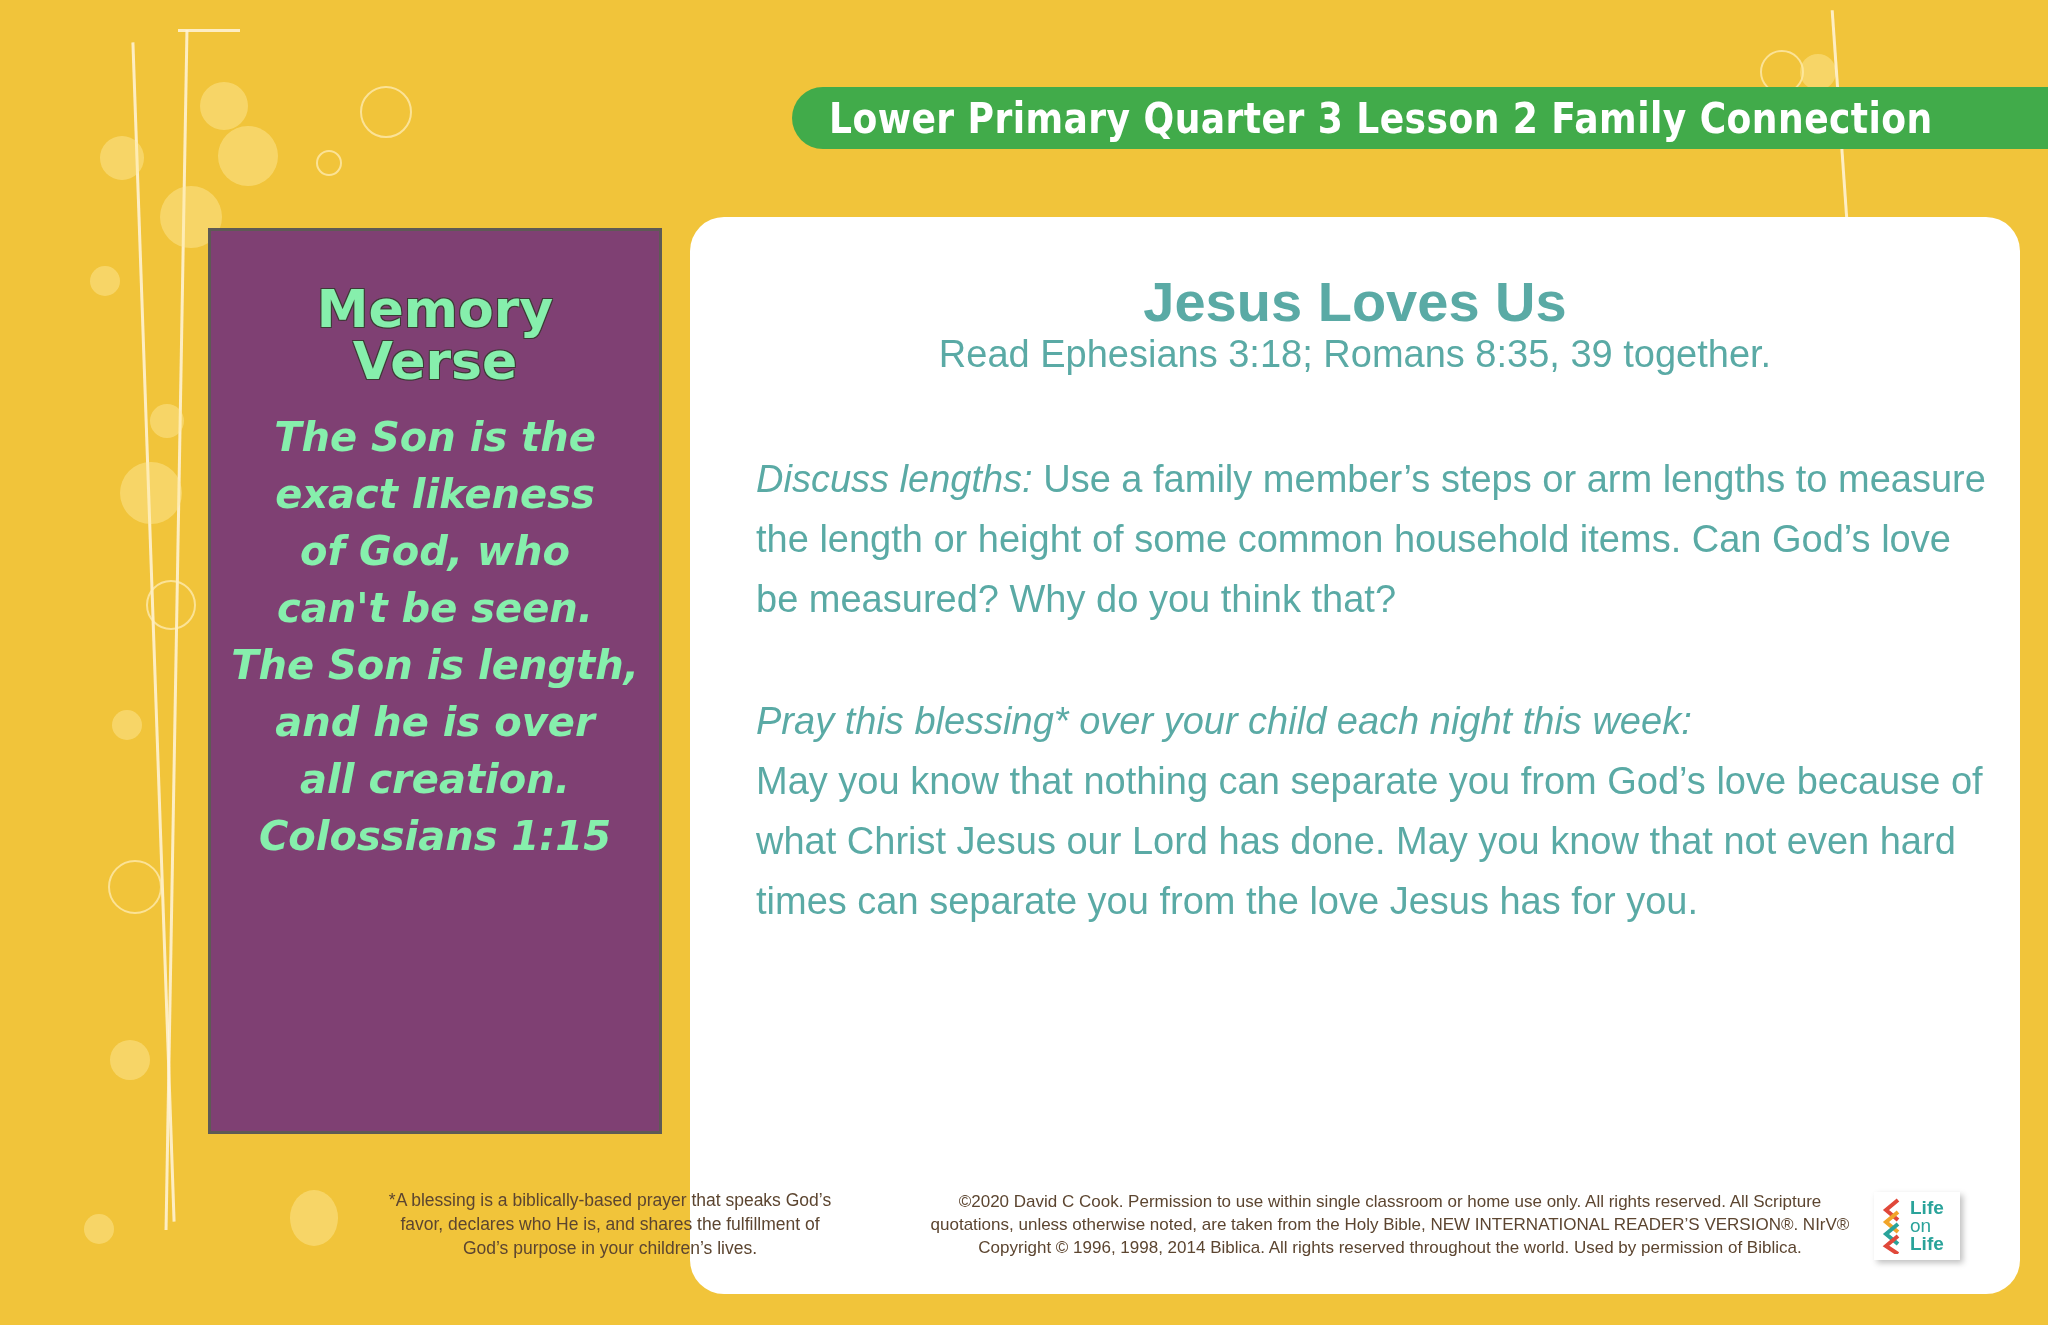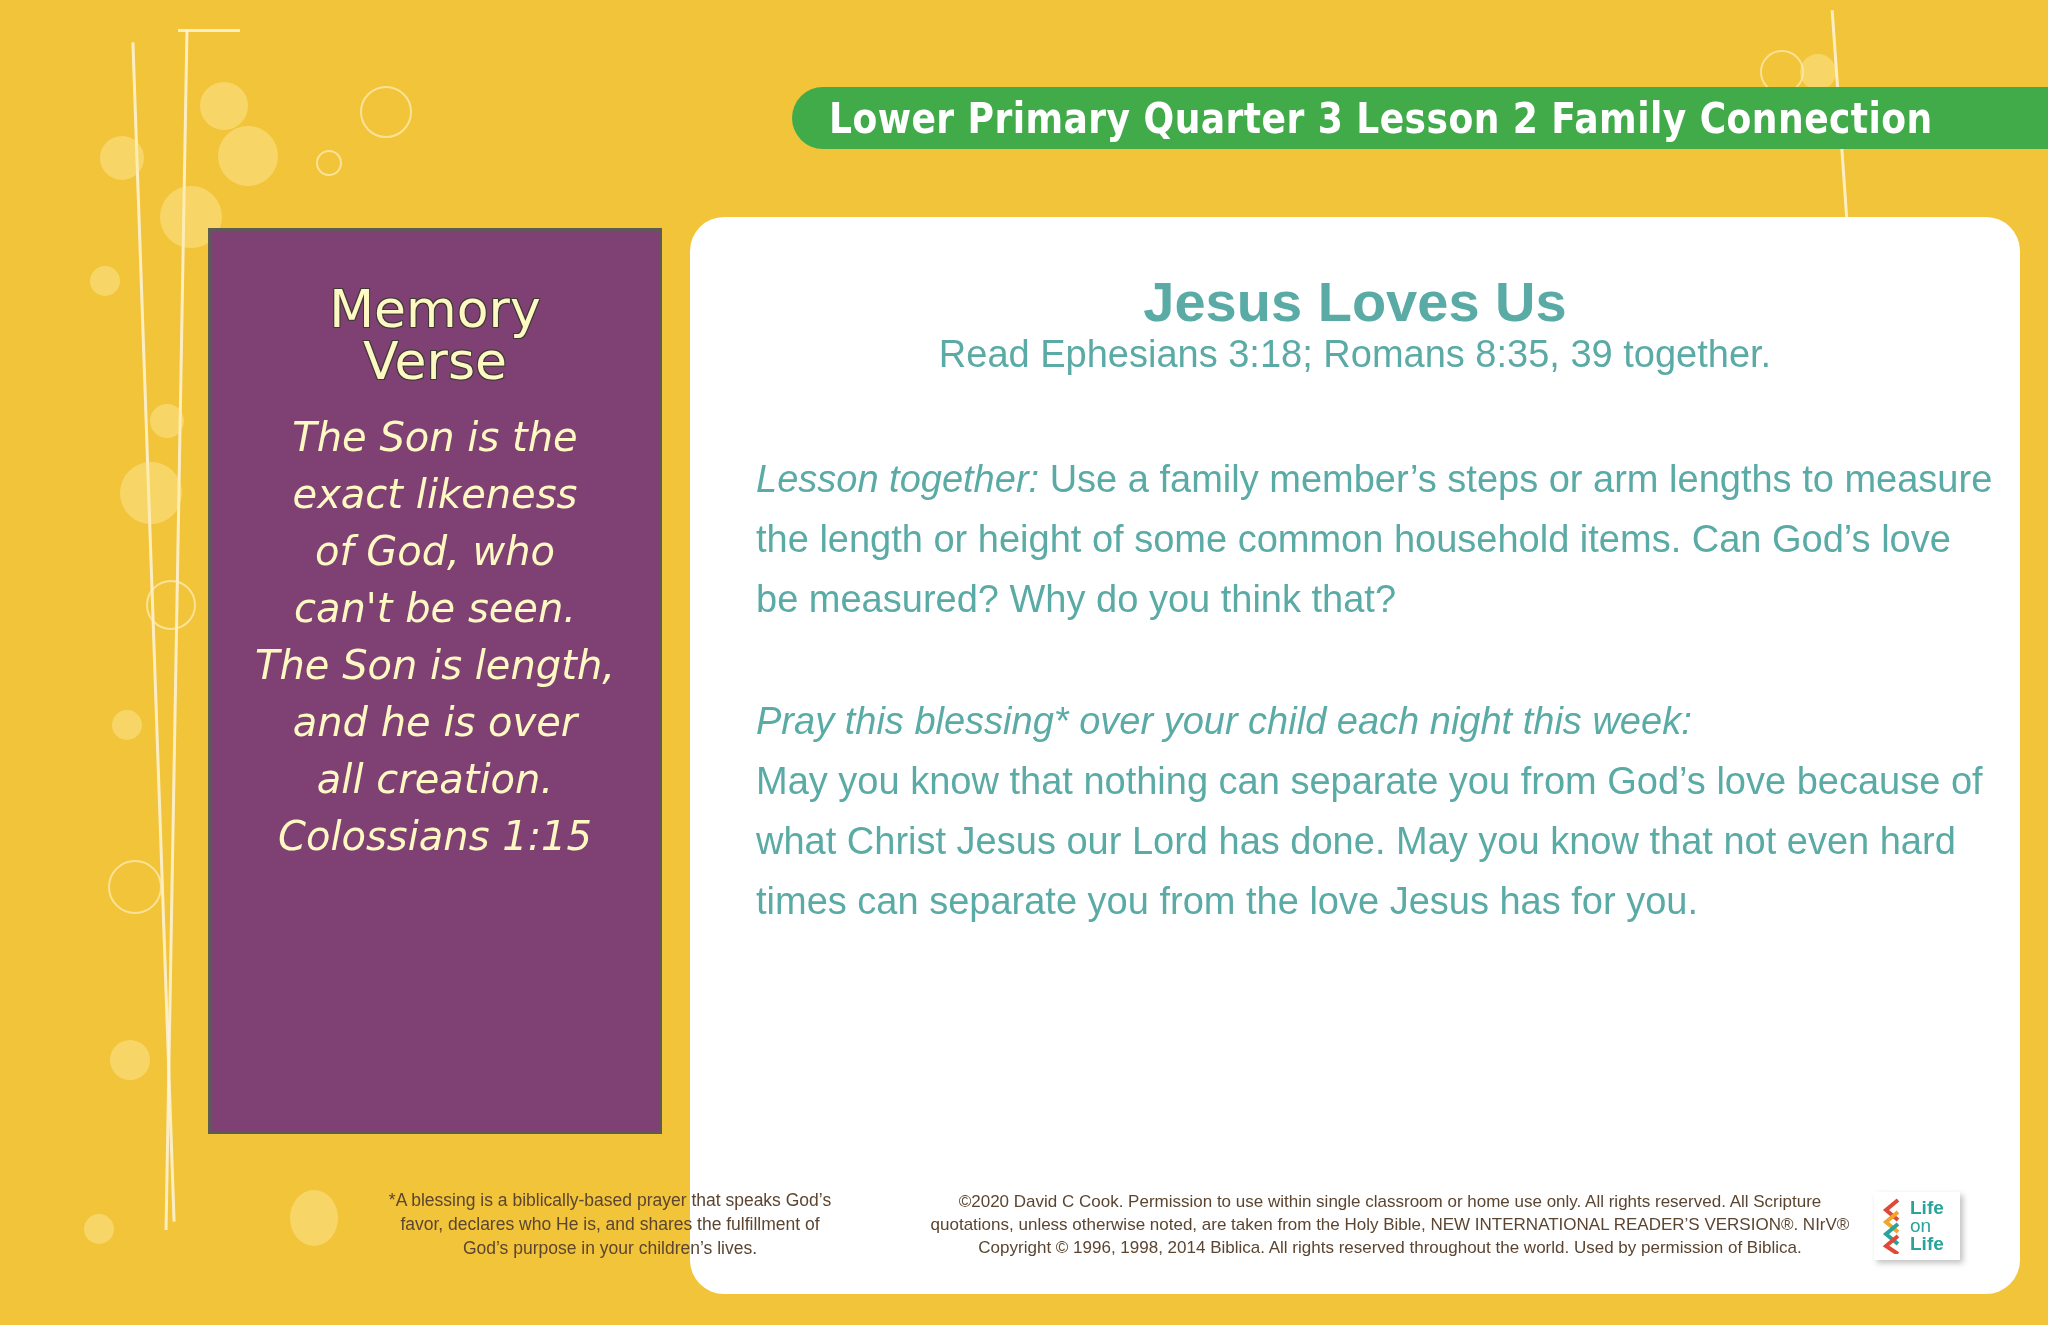--- a/index.html
+++ b/index.html
@@ -20,21 +20,21 @@
   }
   .title-banner span {
     color: #ffffff; font-size: 43px; font-weight: bold; letter-spacing: 0.5px;
     padding-left: 44px; font-family: "DejaVu Sans", sans-serif;
     transform: scaleX(0.84); transform-origin: left center; white-space: nowrap;
   }
 
   .memory-panel {
     position: absolute; left: 208px; top: 228px; width: 454px; height: 906px;
     background: #7f4073; border: 3px solid #5e5a55; box-sizing: border-box;
-    text-align: center; color: #fef9c3;
+    text-align: center; color: #86efac; font-weight: bold;
   }
   .memory-heading {
     margin-top: 52px; font-family: "DejaVu Sans", sans-serif; font-size: 52px; line-height: 52px;
     text-shadow: -1px -1px 0 #3e3a36, 1px -1px 0 #3e3a36, -1px 1px 0 #3e3a36, 1px 1px 0 #3e3a36;
   }
   .memory-verse {
     margin-top: 22px; font-family: "DejaVu Sans", sans-serif; font-style: italic;
     font-size: 40px; line-height: 57px; padding: 0 12px;
   }
   .memory-verse div { white-space: nowrap; text-align: center; }
@@ -120,21 +120,21 @@
     <div>and he is over</div>
     <div>all creation.</div>
     <div>Colossians 1:15</div>
   </div>
 </div>
 
 <div class="content-card">
   <div class="lesson-title">Jesus Loves Us</div>
   <div class="lesson-ref">Read Ephesians 3:18; Romans 8:35, 39 together.</div>
   <div class="body-text discuss">
-    <span class="lead">Lesson together:</span><span> Use a family member’s steps or arm lengths to measure the length or height of some common household items. Can God’s love be measured? Why do you think that?</span>
+    <span class="lead">Discuss lengths:</span><span> Use a family member’s steps or arm lengths to measure the length or height of some common household items. Can God’s love be measured? Why do you think that?</span>
   </div>
   <div class="body-text pray">
     <div class="lead">Pray this blessing* over your child each night this week:</div>
     <div>May you know that nothing can separate you from God’s love because of what Christ Jesus our Lord has done. May you know that not even hard times can separate you from the love Jesus has for you.</div>
   </div>
 </div>
 
 <div class="footnote">*A blessing is a biblically-based prayer that speaks God’s favor, declares who He is, and shares the fulfillment of God’s purpose in your children’s lives.</div>
 <div class="copyright">©2020 David C Cook. Permission to use within single classroom or home use only. All rights reserved. All Scripture quotations, unless otherwise noted, are taken from the Holy Bible, NEW INTERNATIONAL READER’S VERSION®. NIrV® Copyright © 1996, 1998, 2014 Biblica. All rights reserved throughout the world. Used by permission of Biblica.</div>
 

